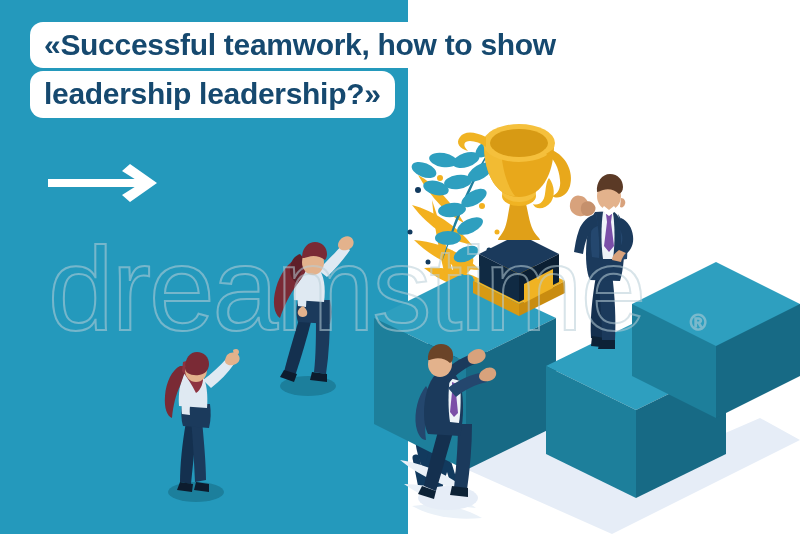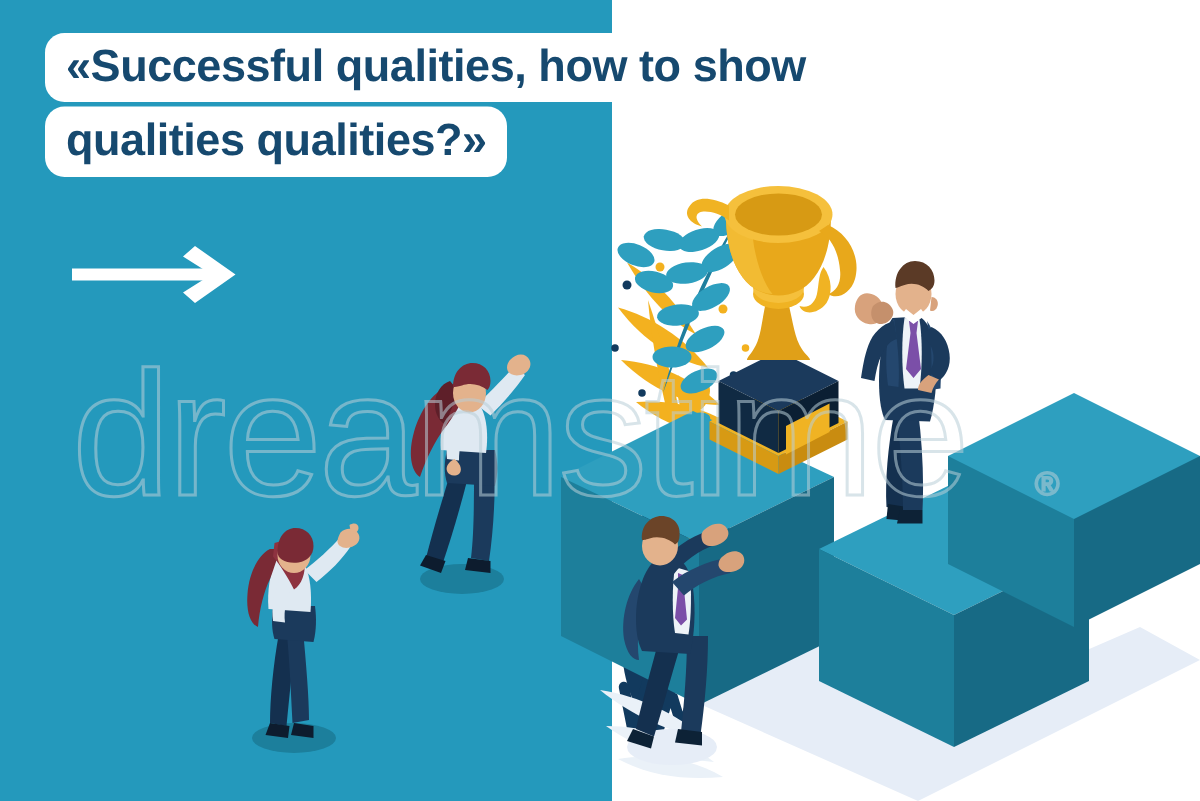--- a/index.html
+++ b/index.html
@@ -325,17 +325,17 @@
   </svg>
 
   <div class="arrow-wrap">
     <svg viewBox="0 0 120 46" width="120" height="46">
       <rect x="0" y="19" width="98" height="8" fill="#ffffff"></rect>
       <path d="M82 4 L109 23 L82 42 L74 35 L93 23 L74 11 Z" fill="#ffffff"></path>
     </svg>
   </div>
 
   <div class="headline">
-    <span class="hl-line">«Successful qualities, how to show</span>
-    <span class="hl-line">qualities qualities?»</span>
+    <span class="hl-line">«Successful teamwork, how to show</span>
+    <span class="hl-line">leadership leadership?»</span>
   </div>
 
 </div>
 
 </body></html>

